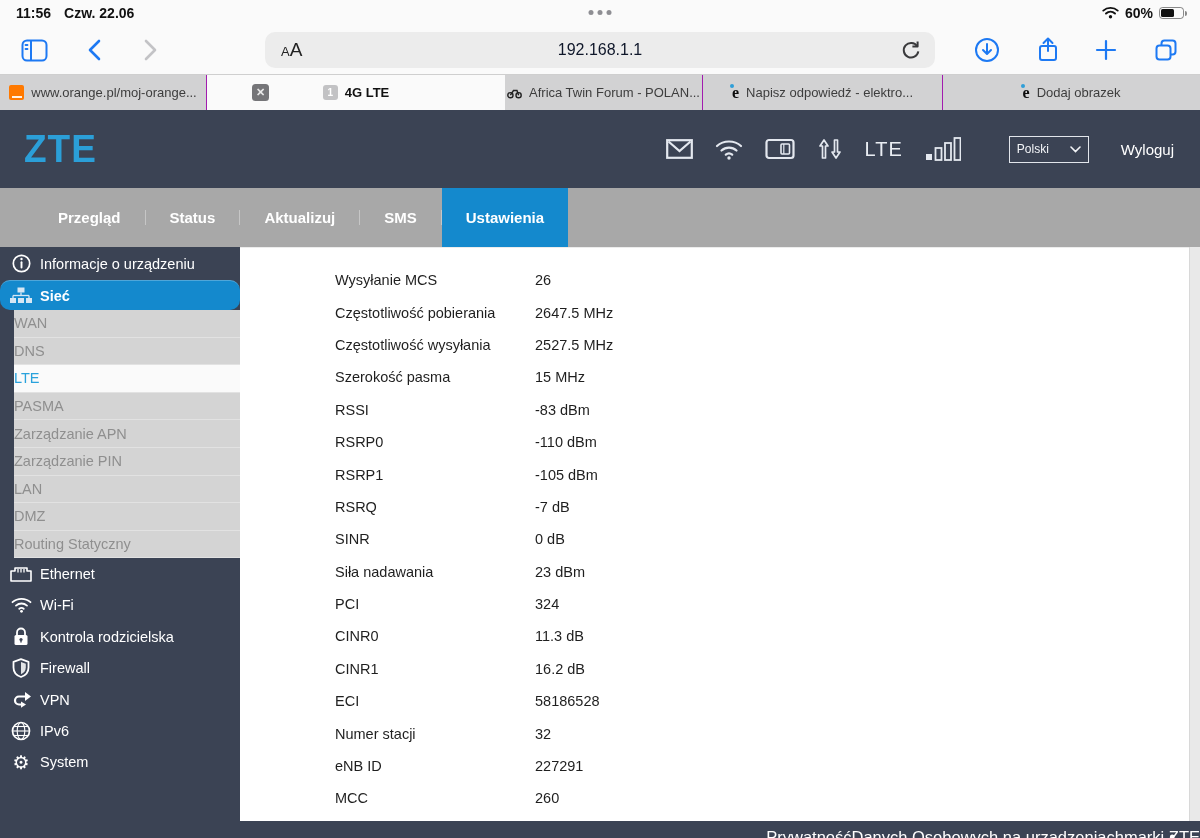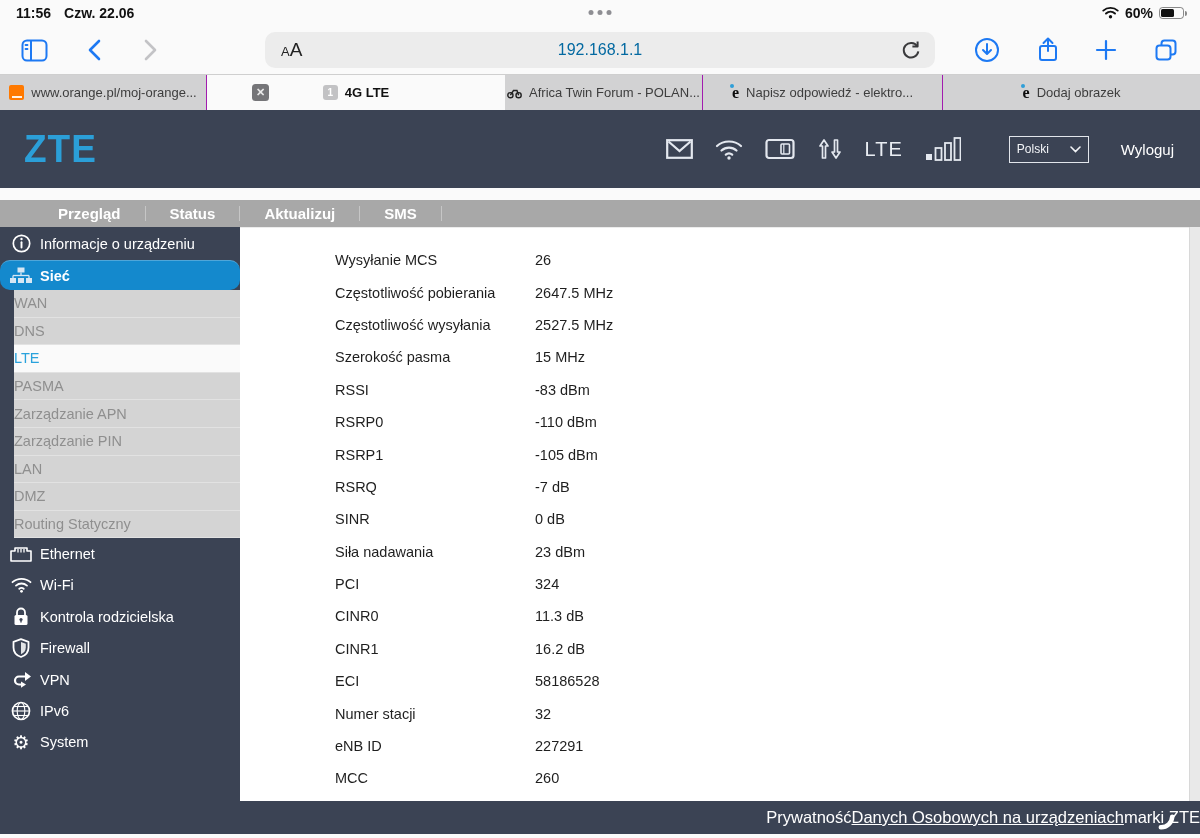--- a/index.html
+++ b/index.html
@@ -19,21 +19,21 @@
   .battery::after { content:""; position:absolute; right:-4px; top:3.5px; width:2.5px; height:5px;
     background:rgba(0,0,0,.45); border-radius:0 2px 2px 0; }
 
   
   .toolbar { position:relative; height:50px; background:#fafafa; border-bottom:1px solid #cfcfcf; }
   .tb-icon { position:absolute; top:12px; width:28px; height:26px; display:flex; align-items:center; justify-content:center; cursor:pointer; }
   .addr-bar { position:absolute; left:265px; top:7px; width:670px; height:36px; background:#ececec;
     border-radius:10px; display:flex; align-items:center; }
   .addr-aa { font-size:16px; color:#222; padding:0 16px; letter-spacing:0; cursor:pointer; }
   .addr-aa b { font-size:19px; font-weight:400; }
-  .addr-url { position:absolute; left:0; right:0; text-align:center; font-size:16px; color:#0369a1; }
+  .addr-url { position:absolute; left:0; right:0; text-align:center; font-size:16px; color:#0f172a; }
   .addr-reload { position:absolute; right:10px; top:5px; }
 
   
   .tab-bar { height:35px; display:flex; background:#d2d2d3; }
   .tab { position:relative; display:flex; align-items:center; justify-content:center; gap:7px;
     font-size:13px; color:#3d3d3d; border-right:1px solid #a21caf; overflow:hidden; white-space:nowrap; cursor:pointer; }
   .tab:last-child { border-right:none; }
   .tab.active { background:#fafafa; color:#111; font-weight:700; border-right:none; }
   .tab .fav-orange { width:15px; height:15px; background:#ff7900; border-radius:2px; flex:none; position:relative; }
   .tab .fav-orange::after { content:""; position:absolute; left:2.5px; right:2.5px; bottom:2.5px; height:2px; background:#fff; opacity:.9; }
@@ -47,21 +47,21 @@
   
   .zte-header { height:78px; background:#3b4354; display:flex; align-items:center; }
   .zte-logo { margin-left:24px; font-size:37px; font-weight:800; color:#2b9fd8; letter-spacing:1px; transform:scaleY(1.05); cursor:default; }
   .hdr-right { margin-left:auto; margin-right:26px; display:flex; align-items:center; gap:22px; color:#e4e8ef; }
   .hdr-lte { font-size:20px; letter-spacing:1px; color:#e9edf3; }
   .lang-select { display:flex; align-items:center; justify-content:space-between; width:80px; height:27px;
     border:1px solid #e2e6ec; padding:0 7px; margin-left:26px; font-size:12px; color:#f2f4f7; cursor:pointer; }
   .logout { font-size:15px; color:#fff; margin-left:10px; cursor:pointer; }
 
   
-  .nav-bar { height:27px; background:#a8a8a8; display:flex; align-items:stretch; padding-left:34px;margin-top:12px; }
+  .nav-bar { height:59px; background:#a8a8a8; display:flex; align-items:stretch; padding-left:34px; }
   .nav-item { display:flex; align-items:center; padding:0 24px; color:#fff; font-weight:700; font-size:15px; cursor:pointer; }
   .nav-item.active { background:#1489cd; }
   .nav-sep { width:1px; height:15px; background:#c6c6c6; align-self:center; }
 
   
   .page-body { position:relative; display:flex; height:574px; background:#fff; }
   .sidebar { width:240px; flex:none; background:#3b4354; }
   .side-item { height:33px; display:flex; align-items:center; gap:7px; padding-left:9px;
     color:#fff; font-size:14.5px; cursor:pointer;border-radius:10px; }
   .side-item.network { height:30px; background:#1489cd; font-weight:700; border-top:1px solid rgba(255,255,255,.25); }
@@ -257,20 +257,21 @@
 
   <div class="nav-bar">
     <div class="nav-item">Przegląd</div>
     <div class="nav-sep"></div>
     <div class="nav-item">Status</div>
     <div class="nav-sep"></div>
     <div class="nav-item">Aktualizuj</div>
     <div class="nav-sep"></div>
     <div class="nav-item">SMS</div>
     <div class="nav-sep"></div>
+    <div class="nav-item active">Ustawienia</div>
   </div>
 
   <div class="page-body">
     <div class="sidebar">
 
       <div class="side-item">
         <span class="side-icon">
           <svg width="19" height="19" viewBox="0 0 19 19">
               <circle cx="9.5" cy="9.5" r="8.2" fill="none" stroke="#fff" stroke-width="1.7"></circle>
               <line x1="9.5" y1="8.2" x2="9.5" y2="13.6" stroke="#fff" stroke-width="1.9" stroke-linecap="round"></line>

